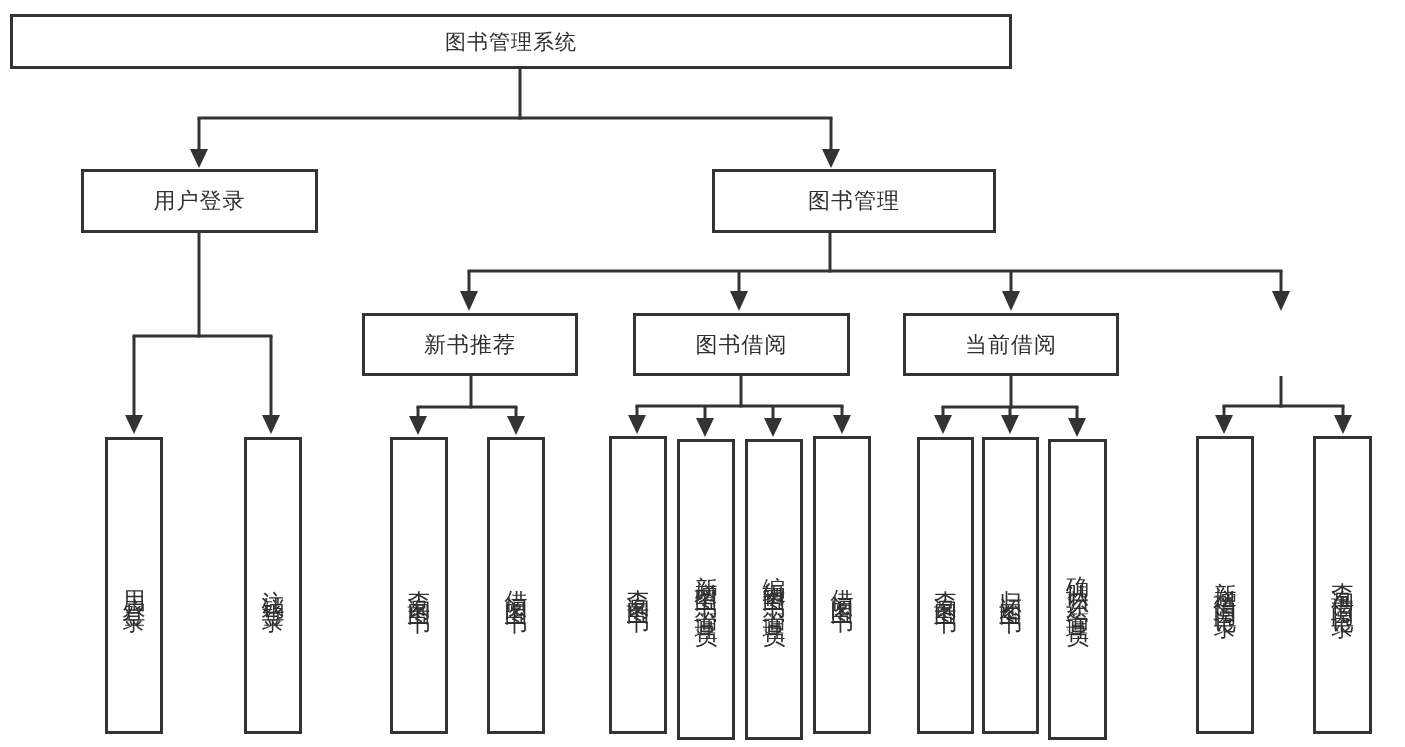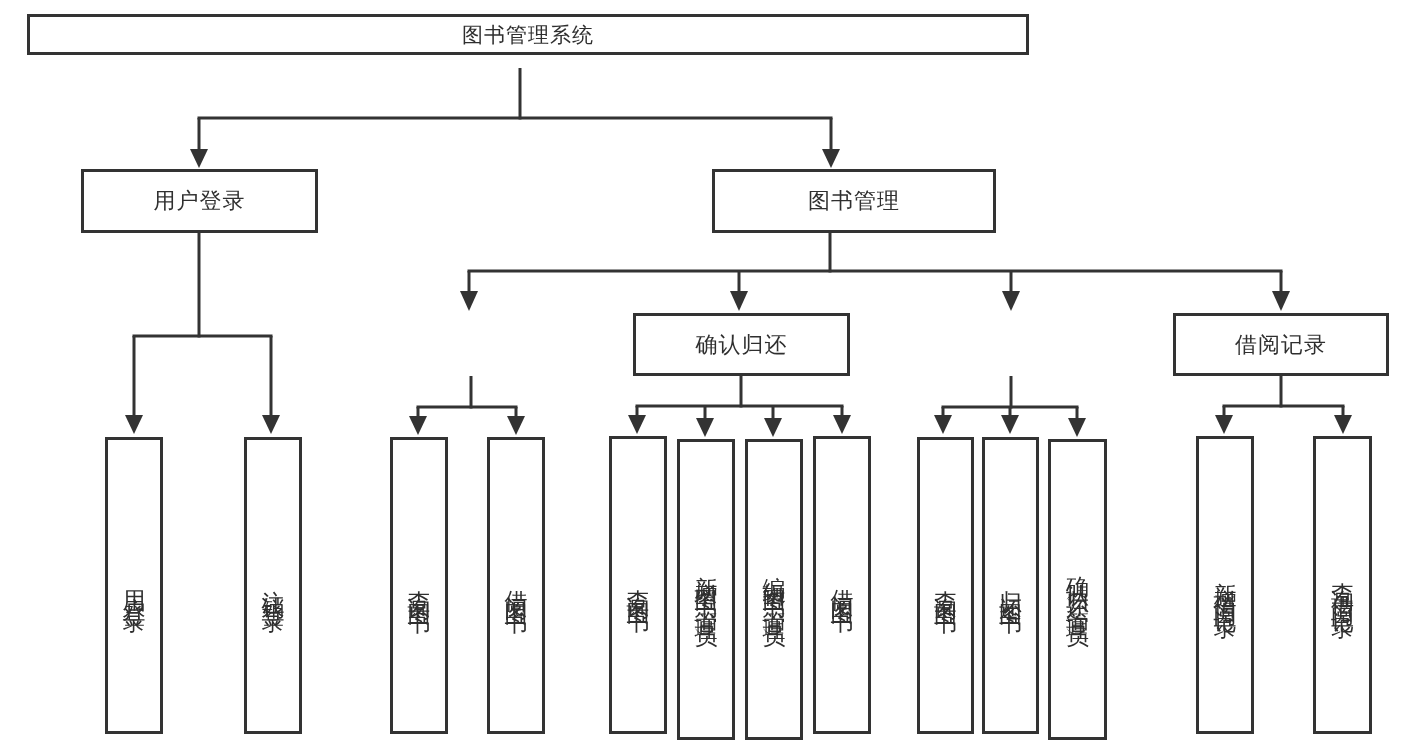--- a/index.html
+++ b/index.html
@@ -141,36 +141,39 @@
     <g>
       <line class="cline" x1="1281" y1="376" x2="1281" y2="407.5"></line>
       <line class="cline" x1="1222.5" y1="406" x2="1344.5" y2="406"></line>
       <line class="cline" x1="1224" y1="406" x2="1224" y2="418"></line>
       <polygon class="ahead" points="1215,415 1233,415 1224,434"></polygon>
       <line class="cline" x1="1343" y1="406" x2="1343" y2="418"></line>
       <polygon class="ahead" points="1334,415 1352,415 1343,434"></polygon>
     </g>
   </svg>
 
-  <div class="box" style="left:27px;top:14px;width:1002px;height:41px">
+  <div class="box" style="left:10px;top:14px;width:1002px;height:55px">
     <span class="h-label root-label">图书管理系统</span>
   </div>
 
   <div class="box" style="left:81px;top:169px;width:237px;height:64px">
     <span class="h-label">用户登录</span>
   </div>
   <div class="box" style="left:712px;top:169px;width:284px;height:64px">
     <span class="h-label">图书管理</span>
   </div>
 
+  <div class="box" style="left:362px;top:313px;width:216px;height:63px">
+    <span class="h-label">新书推荐</span>
+  </div>
   <div class="box" style="left:633px;top:313px;width:217px;height:63px">
-    <span class="h-label">确认归还</span>
-  </div>
-  <div class="box" style="left:1173px;top:313px;width:216px;height:63px">
-    <span class="h-label">借阅记录</span>
+    <span class="h-label">图书借阅</span>
+  </div>
+  <div class="box" style="left:903px;top:313px;width:216px;height:63px">
+    <span class="h-label">当前借阅</span>
   </div>
 
   <div class="box" style="left:105px;top:437px;width:58px;height:297px">
     <span class="v-label">用户登录</span>
   </div>
   <div class="box" style="left:244px;top:437px;width:58px;height:297px">
     <span class="v-label">注销登录</span>
   </div>
 
   <div class="box" style="left:390px;top:437px;width:58px;height:297px">

